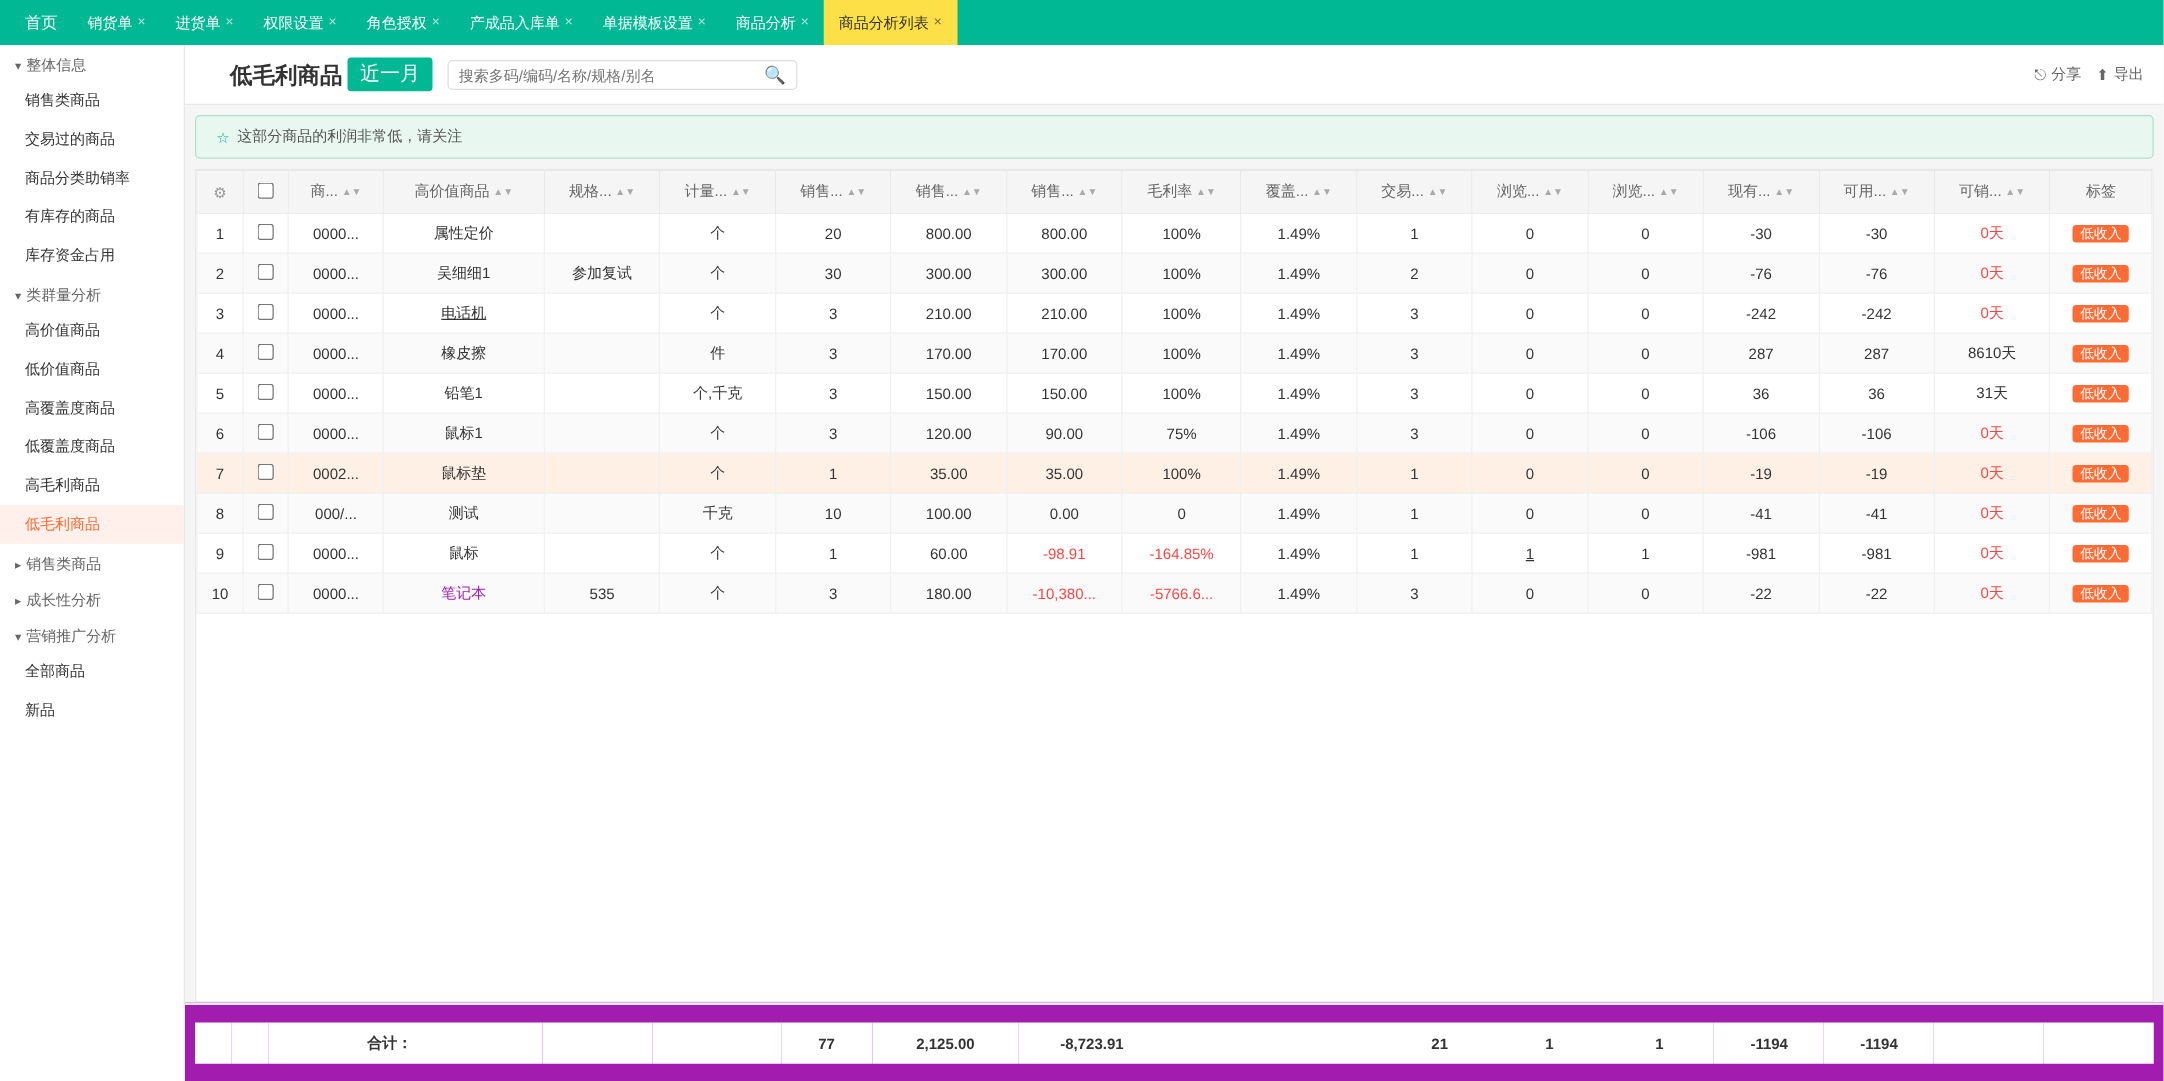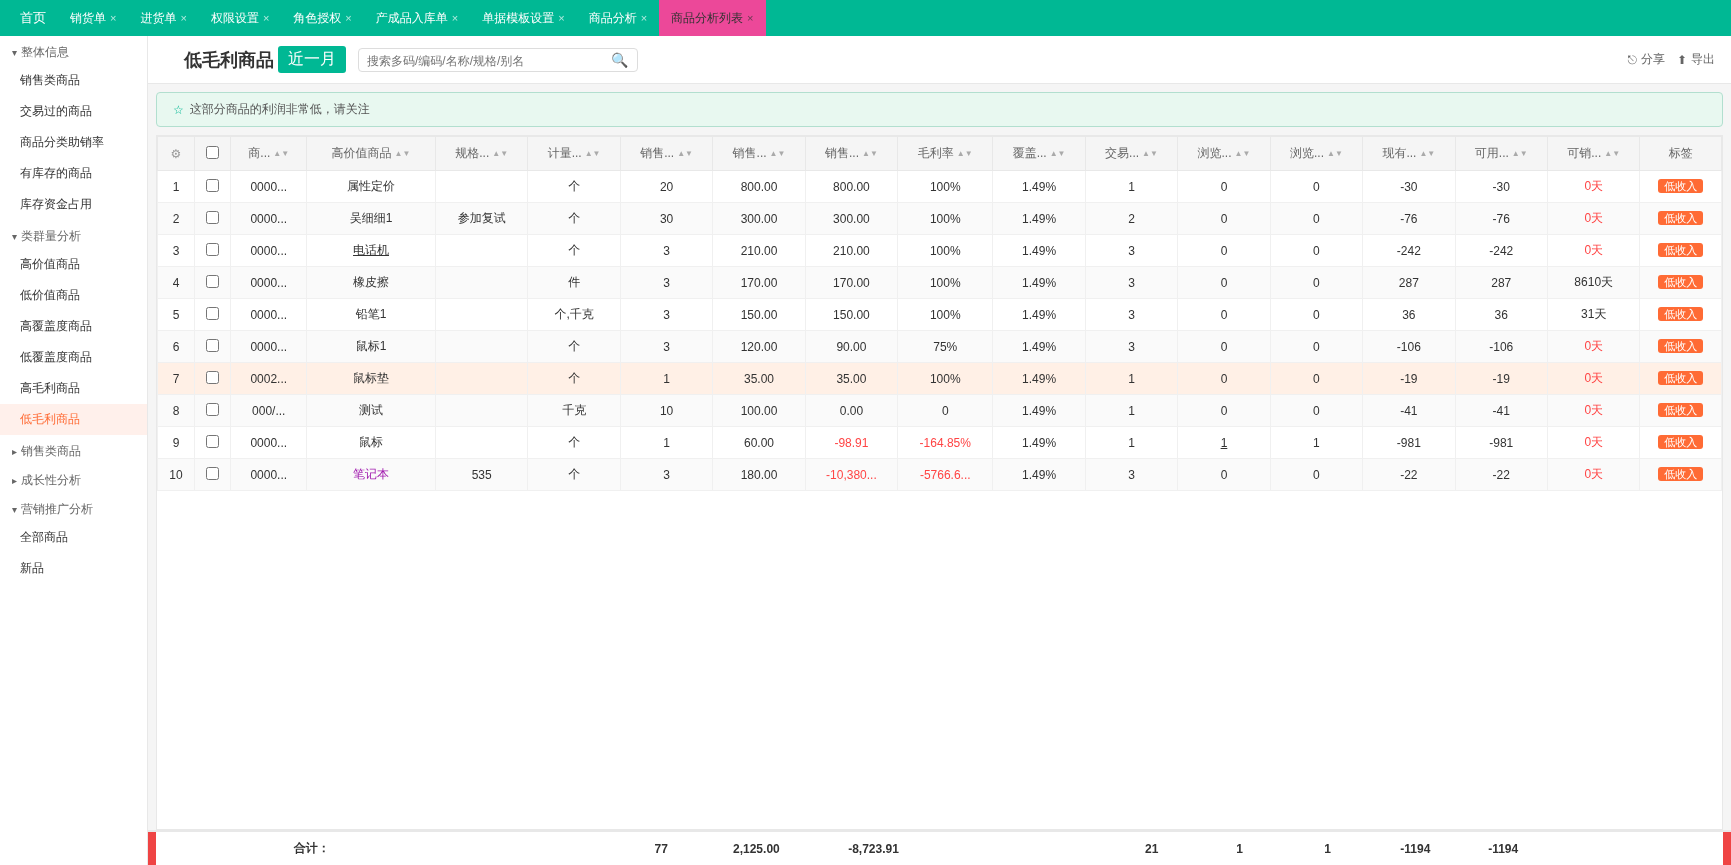--- a/index.html
+++ b/index.html
@@ -16,21 +16,21 @@
     .top-nav .nav-item {
       color: #fff;
       padding: 0 12px;
       height: 36px;
       display: flex;
       align-items: center;
       cursor: pointer;
       white-space: nowrap;
       font-size: 13px;
     }
-    .top-nav .nav-item.active { background: #ec4899; color: #333; }
+    .top-nav .nav-item.active { background: #fde047; color: #333; }
     .top-nav .nav-item .close-icon {
       margin-left: 4px;
       font-size: 11px;
       opacity: 0.7;
     }
 
     
     .layout {
       display: flex;
       height: calc(865px - 36px);
@@ -186,23 +186,23 @@
       background: #ff6b35;
       color: #fff;
       padding: 1px 6px;
       border-radius: 3px;
       font-size: 11px;
     }
     .settings-icon { cursor: pointer; color: #999; }
 
     
     .footer-row {
-      background: #ef4444;
+      background: #a21caf;
       border-top: 2px solid #e8e8e8;
-      padding: 0 8px;
+      padding: 14px 8px;
     }
     .total-table {
       width: 100%;
     }
     .total-table td {
       padding: 8px 6px;
       color: #333;
       border: none;
       text-align: center;
       white-space: nowrap;

